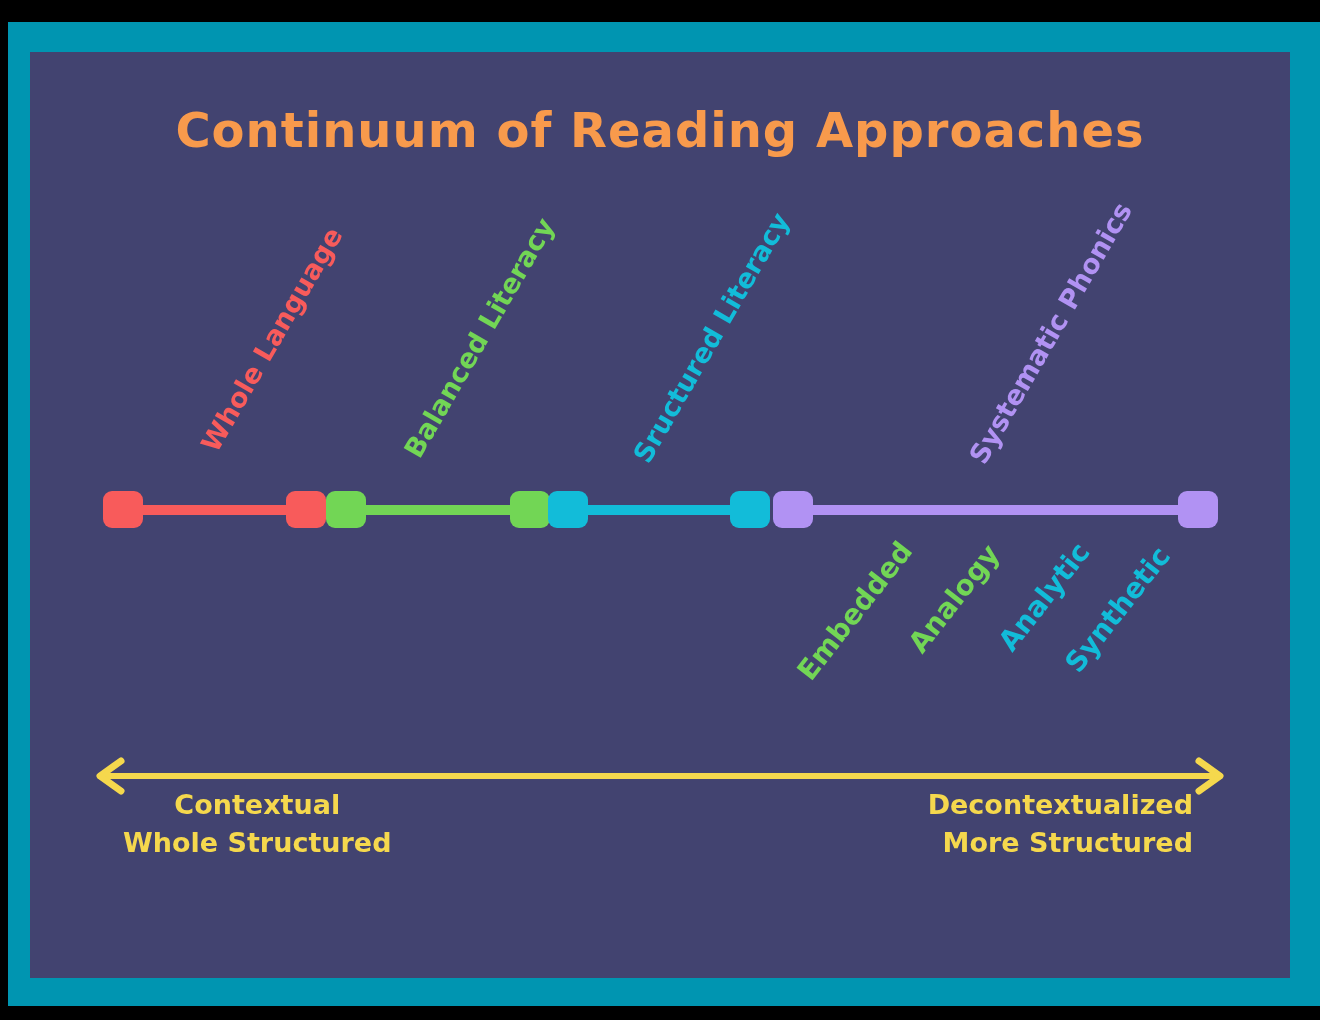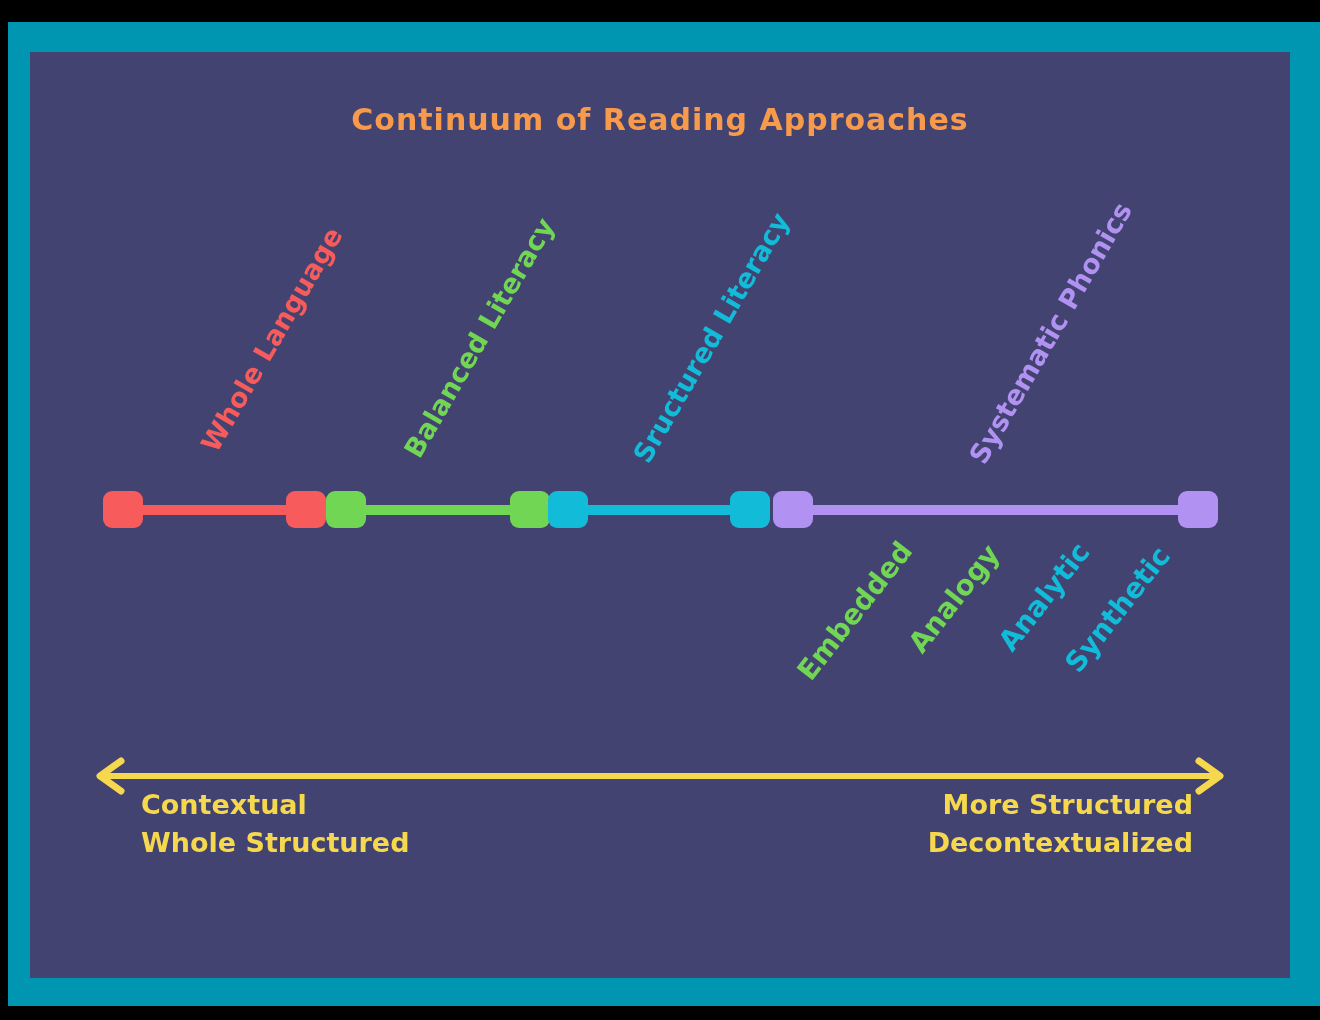--- a/index.html
+++ b/index.html
@@ -21,21 +21,21 @@
     left: 22px; top: 30px;
     width: 1260px; height: 926px;
     background: var(--bg, #424370);
     overflow: hidden;
   }
   .title {
     position: absolute;
     top: 50px; left: 0; width: 100%;
     text-align: center;
     color: var(--orange, #f89a4c);
-    font-size: 30px;
+    font-size: 48px;
     font-weight: 800;
     letter-spacing: 1px;
     font-family: "DejaVu Sans", "Liberation Sans", sans-serif;
   }
   .timeline { position: absolute; left: 0; top: 0; width: 100%; height: 100%; }
   .node {
     position: absolute;
     top: 439px;
     width: 40px; height: 37px;
     border-radius: 9px;
@@ -85,21 +85,21 @@
   }
   .caption {
     position: absolute;
     top: 734px;
     color: var(--yellow, #f5d84d);
     font-size: 27px;
     font-weight: bold;
     line-height: 38px;
     font-family: "DejaVu Sans", "Liberation Sans", sans-serif;
   }
-  .caption.left { left: 111px; text-align: left; }
+  .caption.left { left: 93px; text-align: center; }
   .caption.right { right: 97px; text-align: right; }
 </style>
 </head>
 <body>
 
 <div class="frame">
   <div class="canvas">
 
     <h1 class="title">Continuum of Reading Approaches</h1>
 
@@ -160,18 +160,18 @@
       <line x1="18" y1="24" x2="1122" y2="24" stroke="currentColor" stroke-width="6" stroke-linecap="round"></line>
       <polyline points="31,9 10,24 31,39" fill="none" stroke="currentColor" stroke-width="7" stroke-linecap="round" stroke-linejoin="round"></polyline>
       <polyline points="1109,9 1130,24 1109,39" fill="none" stroke="currentColor" stroke-width="7" stroke-linecap="round" stroke-linejoin="round"></polyline>
     </svg>
 
     <div class="caption left">
       <div>Contextual</div>
       <div>Whole Structured</div>
     </div>
     <div class="caption right">
+      <div>Decontextualized</div>
       <div>More Structured</div>
-      <div>Decontextualized</div>
     </div>
 
   </div>
 </div>
 
 </body></html>

